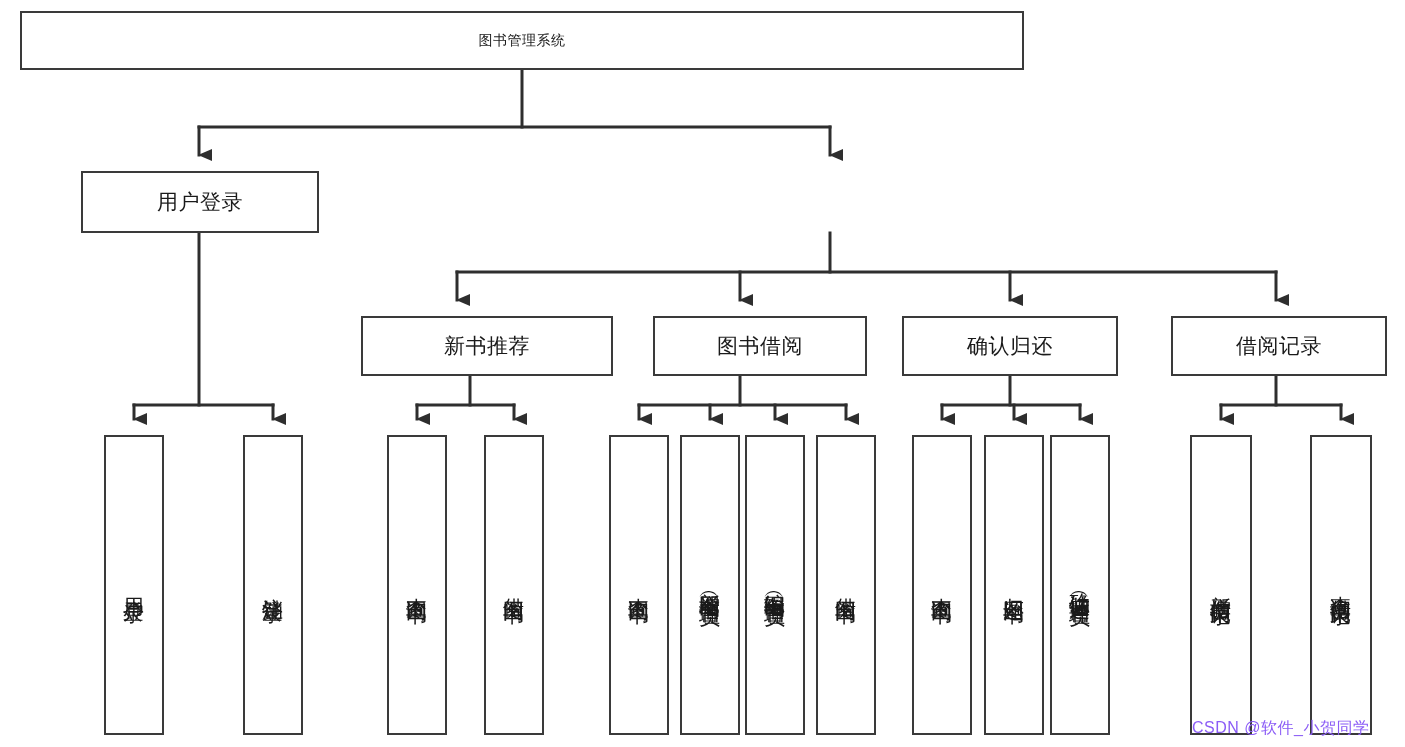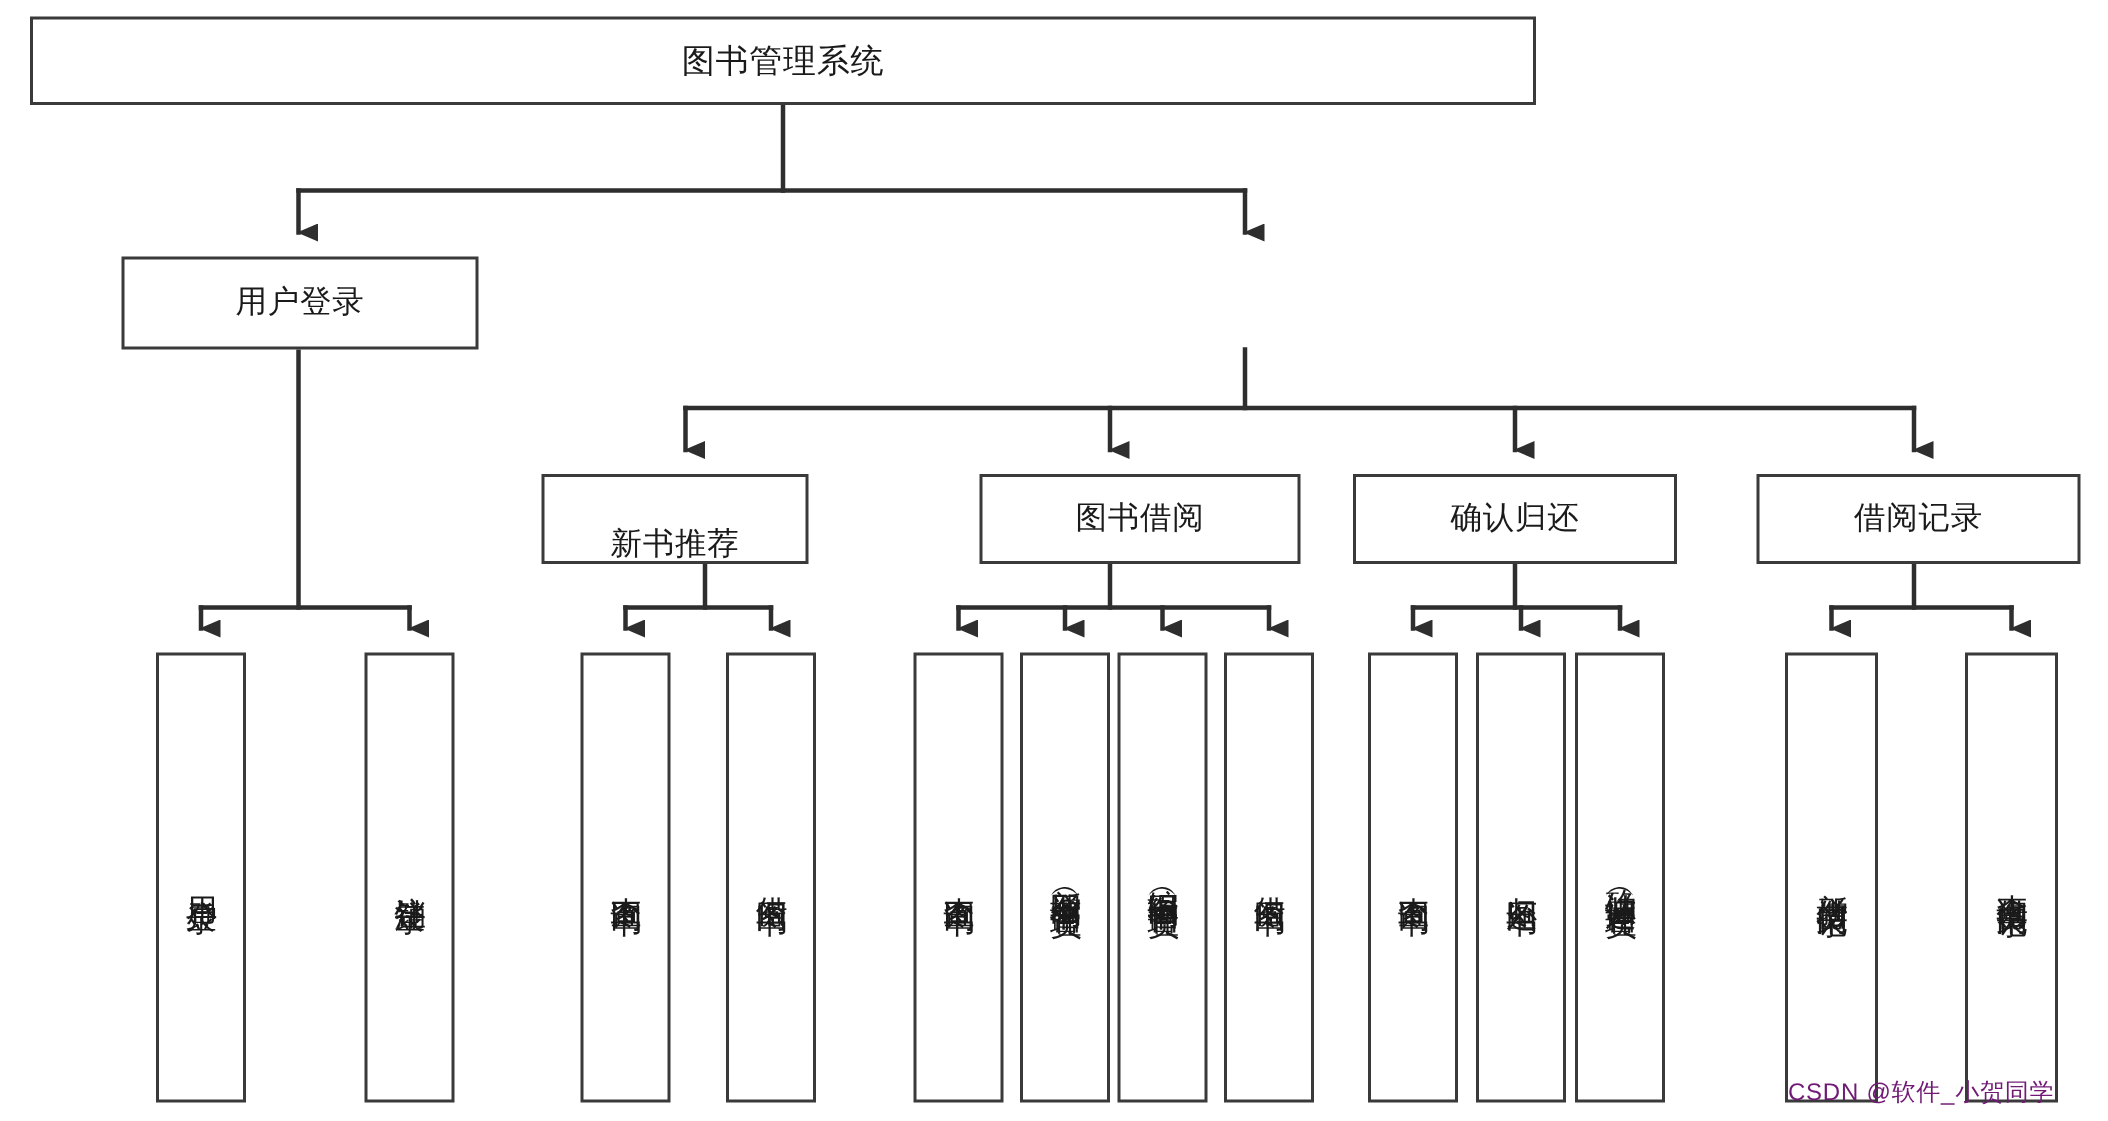--- a/index.html
+++ b/index.html
@@ -41,41 +41,41 @@
     text-align: center;
     line-height: 1.05;
   }
   
   .node.horiz .label {
     font-size: 21px;
     letter-spacing: 0.5px;
     white-space: nowrap;
   }
   .node.root .label {
-    font-size: 22px;
+    font-size: 14px;
   }
   
   .node.vert {
     align-items: center;
     justify-content: center;
     padding: 4px 0;
   }
   .node.vert .label {
     writing-mode: vertical-rl;
     text-orientation: upright;
     font-size: 21px;
     line-height: 1.0;
     letter-spacing: 2px;
     white-space: nowrap;
     max-height: 100%;
   }
   .watermark {
     position: absolute;
     font-size: 16px;
-    color: #701a75;
+    color: #8b5cf6;
     white-space: nowrap;
     letter-spacing: 0.5px;
   }
 </style>
 </head>
 <body>
 
 <div id="canvas">
 
   <svg class="edges" viewBox="0 0 1405 747" xmlns="http://www.w3.org/2000/svg">
@@ -130,21 +130,21 @@
   </svg>
 
   <div class="node horiz root" id="node-root" style="left: 20px; top: 11px; width: 1004px; height: 59px;">
     <span class="label">图书管理系统</span>
   </div>
 
   <div class="node horiz" id="node-l2-0" style="left: 81px; top: 171px; width: 238px; height: 62px;">
     <span class="label">用户登录</span>
   </div>
 
-  <div class="node horiz" id="node-l3-0" style="left: 361px; top: 316px; width: 178px; height: 60px; align-items: flex-end;">
+  <div class="node horiz" id="node-l3-0" style="left: 361px; top: 316px; width: 252px; height: 60px;">
     <span class="label">新书推荐</span>
   </div>
   <div class="node horiz" id="node-l3-1" style="left: 633px; top: 316px; width: 214px; height: 60px; margin-left: 20px;">
     <span class="label">图书借阅</span>
   </div>
   <div class="node horiz" id="node-l3-2" style="left: 902px; top: 316px; width: 216px; height: 60px;">
     <span class="label">确认归还</span>
   </div>
   <div class="node horiz" id="node-l3-3" style="left: 1171px; top: 316px; width: 216px; height: 60px;">
     <span class="label">借阅记录</span>

